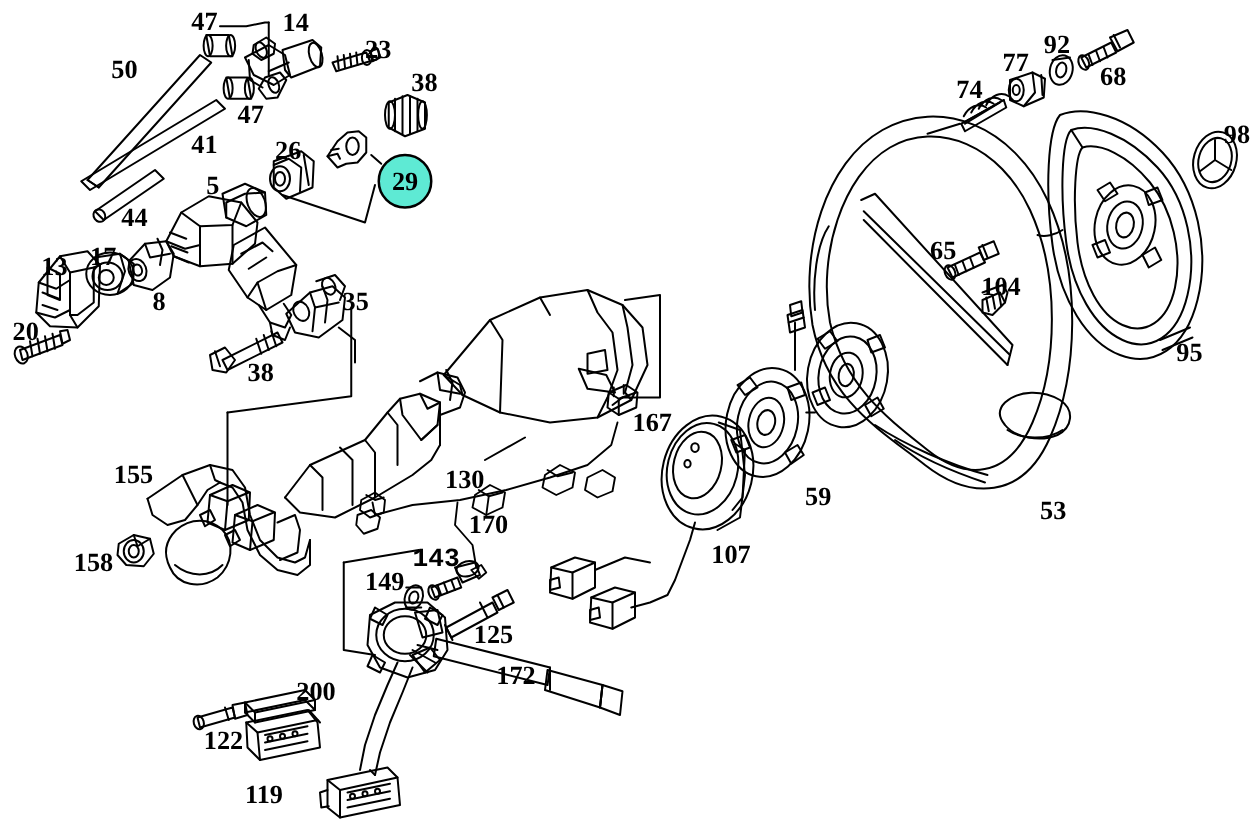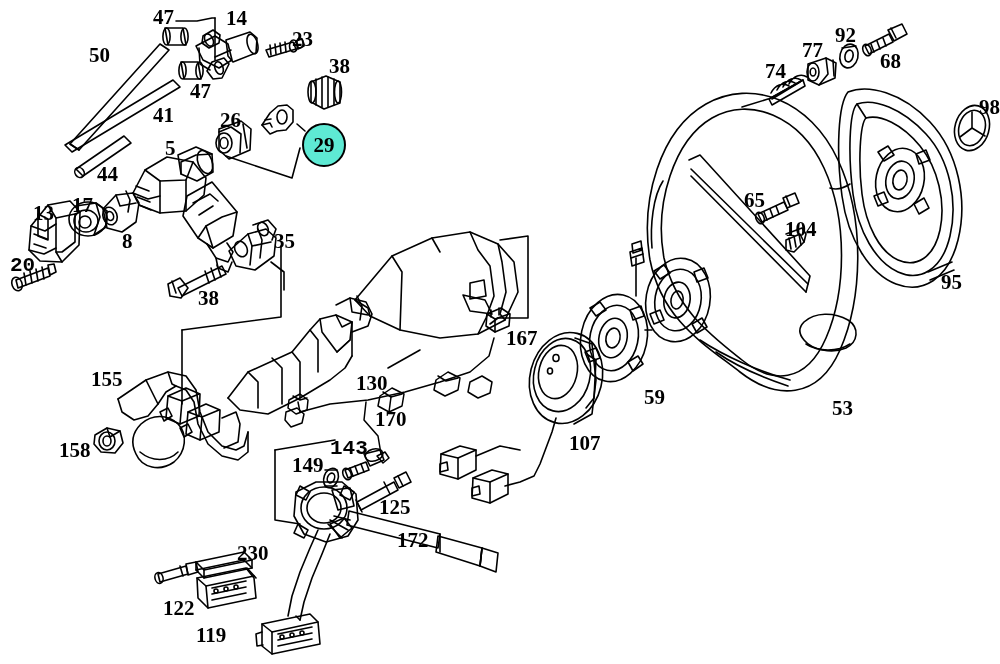--- a/index.html
+++ b/index.html
@@ -486,33 +486,33 @@
   <div class="lbl" style="left:329px;top:56px;">38</div>
   <div class="lbl" style="left:190px;top:81px;">47</div>
   <div class="lbl" style="left:153px;top:105px;">41</div>
   <div class="lbl" style="left:220px;top:110px;">26</div>
   <div class="lbl" style="left:165px;top:138px;">5</div>
   <div class="circ" style="left:302px;top:123px;width:40px;height:40px;">29</div>
   <div class="lbl" style="left:97px;top:164px;">44</div>
   <div class="lbl" style="left:33px;top:203px;">13</div>
   <div class="lbl" style="left:72px;top:195px;font-family:Liberation Serif, serif;">17</div>
   <div class="lbl" style="left:122px;top:231px;">8</div>
-  <div class="lbl" style="left:10px;top:255px;font-family:Liberation Mono, monospace;">20</div>
+  <div class="lbl" style="left:10px;top:255px;">20</div>
   <div class="lbl" style="left:274px;top:231px;">35</div>
   <div class="lbl" style="left:198px;top:288px;">38</div>
 
   <div class="lbl" style="left:91px;top:369px;">155</div>
   <div class="lbl" style="left:59px;top:440px;">158</div>
 
   <div class="lbl" style="left:330px;top:438px;font-family:Liberation Mono, monospace;">143</div>
   <div class="lbl" style="left:292px;top:455px;">149</div>
   <div class="lbl" style="left:379px;top:497px;">125</div>
-  <div class="lbl" style="left:237px;top:543px;">230</div>
+  <div class="lbl" style="left:237px;top:543px;">200</div>
   <div class="lbl" style="left:397px;top:530px;">172</div>
-  <div class="lbl" style="left:163px;top:598px;">122</div>
+  <div class="lbl" style="left:163px;top:582px;">122</div>
   <div class="lbl" style="left:196px;top:625px;">119</div>
 
   <div class="lbl" style="left:356px;top:373px;">130</div>
   <div class="lbl" style="left:506px;top:328px;">167</div>
   <div class="lbl" style="left:375px;top:409px;">170</div>
   <div class="lbl" style="left:569px;top:433px;">107</div>
   <div class="lbl" style="left:644px;top:387px;font-family:Liberation Serif, serif;">59</div>
   <div class="lbl" style="left:832px;top:398px;">53</div>
 
   <div class="lbl" style="left:765px;top:61px;">74</div>

